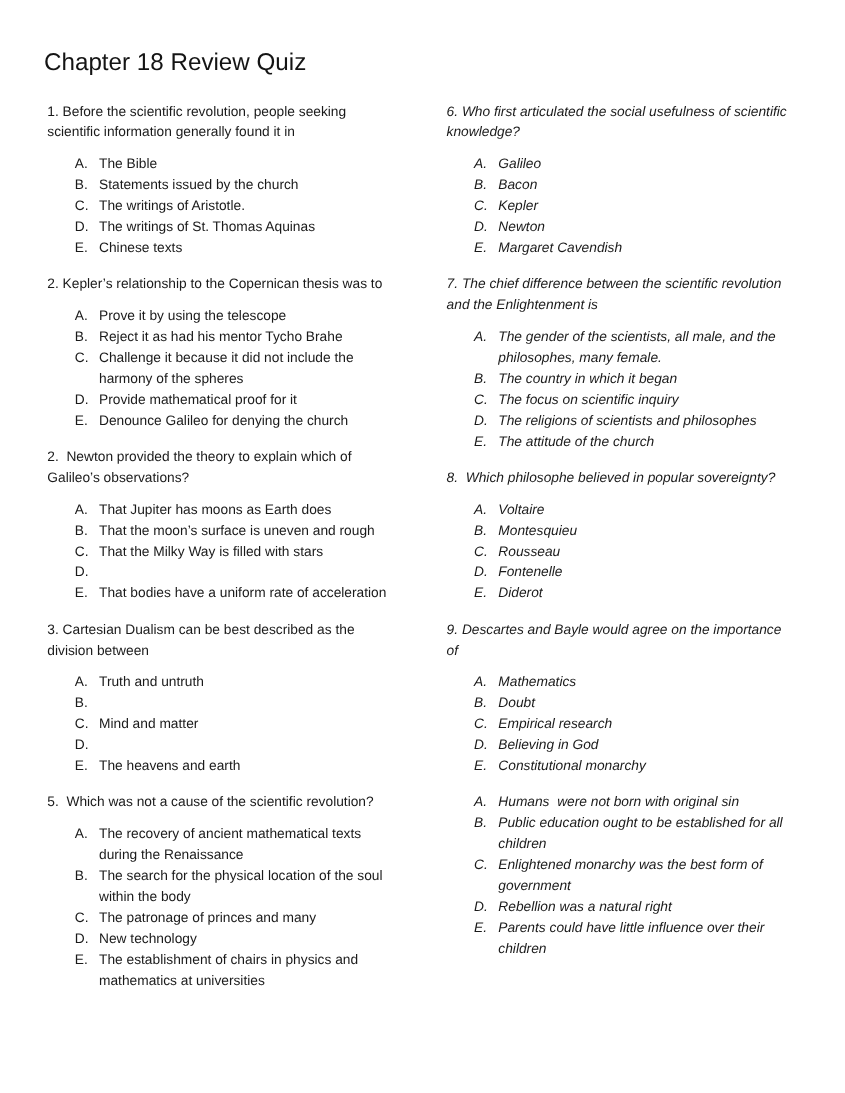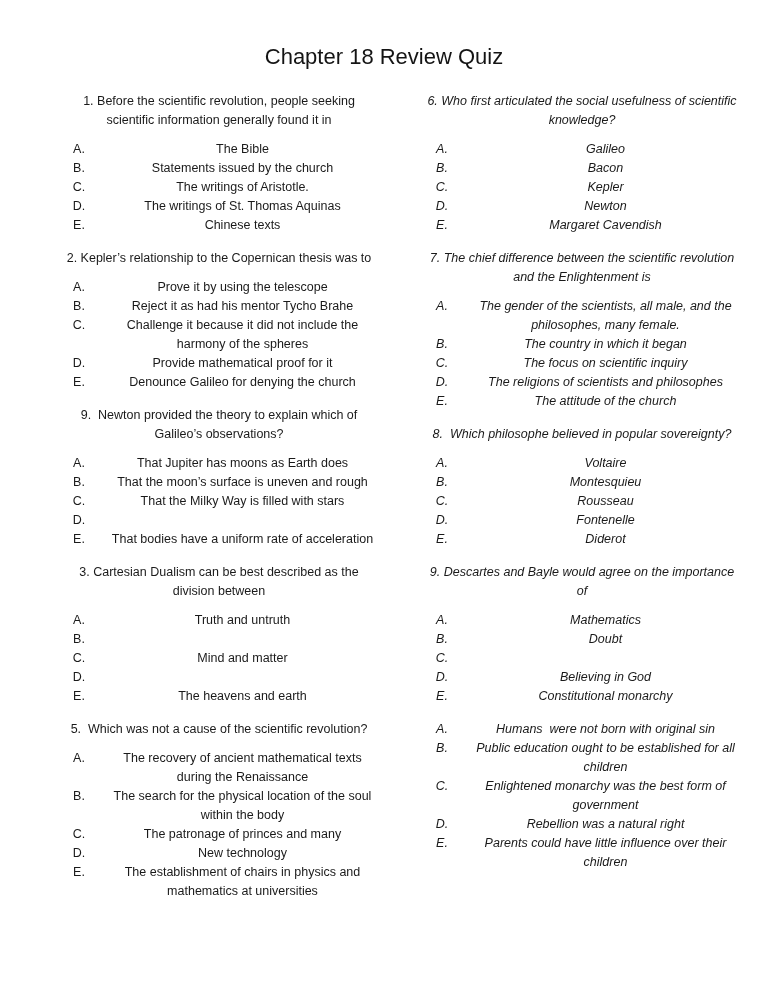--- a/index.html
+++ b/index.html
@@ -12,31 +12,30 @@
     width: 768px;
     height: 994px;
     background: #ffffff;
     overflow: hidden;
     box-sizing: border-box;
     font-family: "Liberation Sans", sans-serif;
     color: #1a1a1a;
   }
   .title {
     margin: 44px 0 0 0;
-    text-align: center;
     font-size: 22px;
     line-height: 26px;
     font-weight: 400;
     color: #141414;
+    padding-left: 40px;
   }
   .columns {
     display: flex;
     margin-top: 22px;
     padding-left: 43px;
-    text-align: center;
   }
   .col {
     width: 352px;
     flex: 0 0 352px;
   }
   .col + .col {
     margin-left: 11px;
     font-style: italic;
   }
   .question {
@@ -122,21 +121,21 @@
         <span class="olabel">Provide mathematical proof for it</span>
       </div>
       <div class="option">
         <span class="letter">E.</span>
         <span class="olabel">Denounce Galileo for denying the church</span>
       </div>
     </div>
   </div>
 
   <div class="question">
-    <p class="q-text">9.  Newton provided the theory to explain which of
+    <p class="q-text">2.  Newton provided the theory to explain which of
 Galileo’s observations?</p>
     <div class="options">
       <div class="option">
         <span class="letter">A.</span>
         <span class="olabel">That Jupiter has moons as Earth does</span>
       </div>
       <div class="option">
         <span class="letter">B.</span>
         <span class="olabel">That the moon’s surface is uneven and rough</span>
       </div>
@@ -297,20 +296,21 @@
       <div class="option">
         <span class="letter">A.</span>
         <span class="olabel">Mathematics</span>
       </div>
       <div class="option">
         <span class="letter">B.</span>
         <span class="olabel">Doubt</span>
       </div>
       <div class="option">
         <span class="letter">C.</span>
+        <span class="olabel">Empirical research</span>
       </div>
       <div class="option">
         <span class="letter">D.</span>
         <span class="olabel">Believing in God</span>
       </div>
       <div class="option">
         <span class="letter">E.</span>
         <span class="olabel">Constitutional monarchy</span>
       </div>
     </div>

